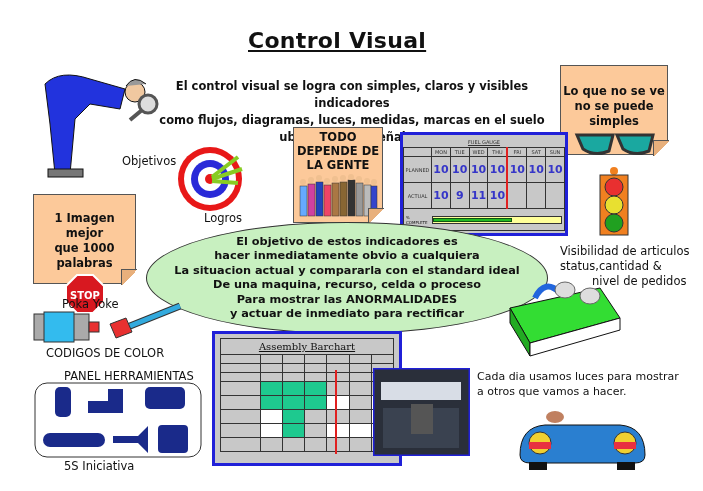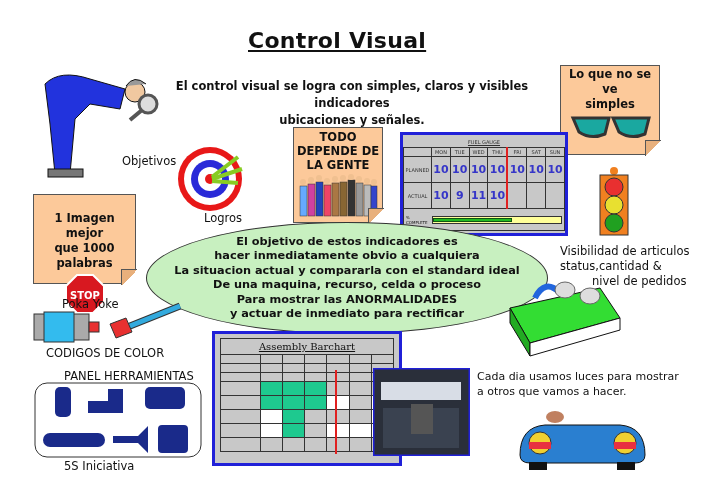--- a/index.html
+++ b/index.html
@@ -32,25 +32,27 @@
   <path d="M15 20 Q30 5 60 15 L95 25 L90 45 L60 40 L45 55 L40 110 L25 110 L20 60 Z" fill="#2233dd" stroke="#111"></path>
   <rect x="18" y="105" width="35" height="8" fill="#777" stroke="#111"></rect>
   <circle cx="105" cy="28" r="10" fill="#f0c8a0" stroke="#111"></circle>
   <path d="M96 22 Q104 10 116 20" fill="#999" stroke="#111"></path>
   <circle cx="118" cy="40" r="9" fill="#ddd" stroke="#555" stroke-width="3"></circle>
   <line x1="112" y1="46" x2="100" y2="56" stroke="#555" stroke-width="4"></line>
 </svg>
 
 <div class="abs intro">
   <div>El control visual se logra con simples, claros y visibles indicadores</div>
+  <div>como  flujos, diagramas, luces, medidas, marcas en el suelo</div>
   <div>ubicaciones y señales.</div>
 </div>
 
-<div class="abs note" style="left:560px;top:65px;width:100px;height:90px;padding-top:1px">
+<div class="abs note" style="left:560px;top:65px;width:108px;height:90px;padding-top:18px">
   <div>Lo que no se ve</div>
+  <div>no se puede</div>
   <div>simples</div>
   <svg width="90" height="28">
     <path d="M8 6 L44 6 L40 22 Q26 28 14 20 Z" fill="#1aa8a0" stroke="#333" stroke-width="3"></path>
     <path d="M48 6 L84 6 L80 22 Q66 28 54 20 Z" fill="#1aa8a0" stroke="#333" stroke-width="3"></path>
   </svg>
   <div class="fold"></div>
 </div>
 
 <div class="abs label" style="left:122px;top:154px">Objetivos</div>
 <svg class="abs" style="left:176px;top:143px" width="72" height="72">

